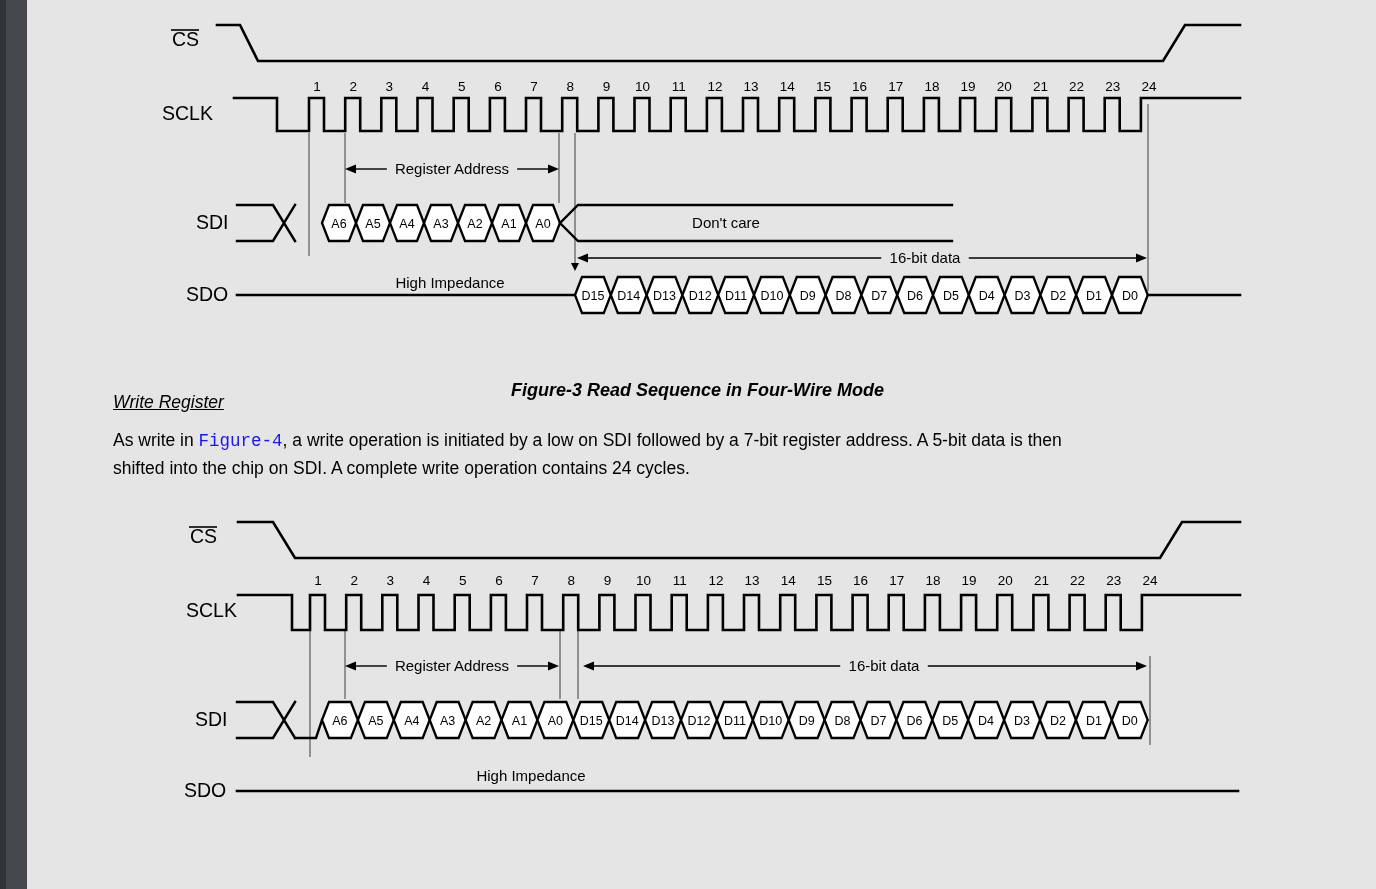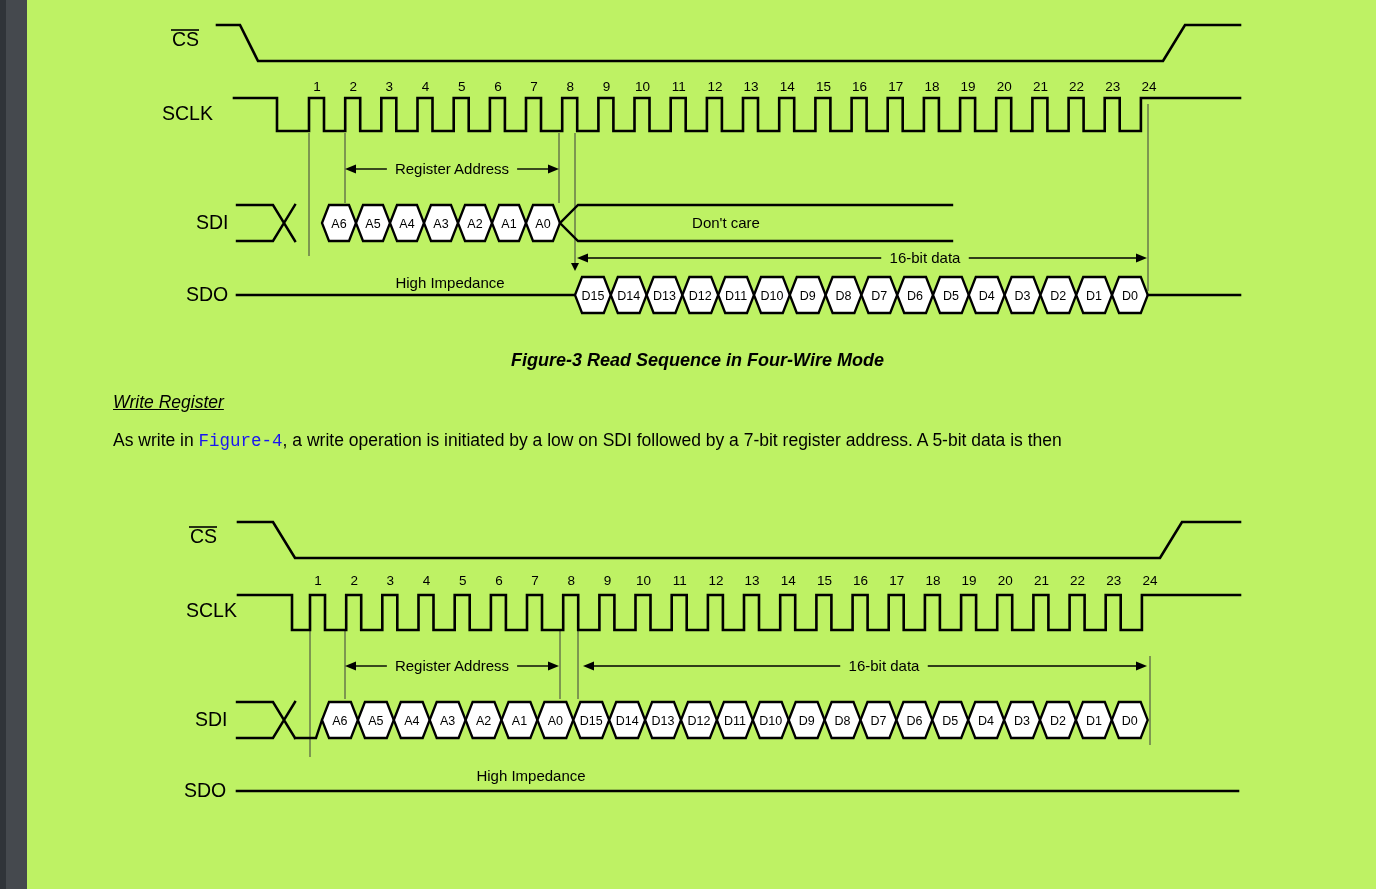--- a/index.html
+++ b/index.html
@@ -1,33 +1,33 @@
 <!DOCTYPE html>
 <html><head>
 <meta charset="utf-8">
 <style>
   html,body{margin:0;padding:0;background:#fff;}
-  .page{position:relative;width:1376px;height:889px;background:#bef264;overflow:hidden;
+  .page{position:relative;width:1376px;height:889px;background:#e5e5e5;overflow:hidden;
         font-family:"Liberation Sans",sans-serif;color:#000;}
   .left-strip{position:absolute;left:0;top:0;width:27px;height:889px;}
   svg.fig{position:absolute;left:0;}
   svg text{fill:#000;font-family:"Liberation Sans",sans-serif;}
   .wf{fill:none;stroke:#000;stroke-width:2.6;stroke-linejoin:miter;stroke-linecap:square;}
   .wf2{fill:none;stroke:#000;stroke-width:2.4;stroke-linejoin:miter;stroke-linecap:square;}
   .hex{fill:#fff;stroke:#000;stroke-width:2.3;stroke-linejoin:miter;}
   .thin{stroke:#3c3c3c;stroke-width:1;}
   .annline{stroke:#000;stroke-width:1.4;}
   .ah{fill:#000;stroke:none;}
   .olin{stroke:#000;stroke-width:1.6;}
   .siglabel{font-size:19.5px;}
   .num{font-size:13.5px;}
   .ann{font-size:15px;}
   .bit{font-size:12.5px;}
   .caption{position:absolute;left:0;width:1359px;text-align:center;font-size:18px;
-           font-weight:bold;font-style:italic;padding-left:36px;box-sizing:border-box;}
+           font-weight:bold;font-style:italic;padding-left:36px;box-sizing:border-box;margin-top:30px;}
   .heading{position:absolute;left:113px;top:392px;font-size:17.5px;font-style:italic;
            text-decoration:underline;}
   .para{position:absolute;left:113px;top:427px;font-size:17.5px;line-height:26.5px;width:1215px;}
   .link{cursor:pointer;text-decoration:none;}
 </style>
 </head>
 <body>
 
 <div class="page">
   <div class="left-strip" style="background: linear-gradient(90deg, rgb(48, 52, 57) 0px, rgb(48, 52, 57) 6px, rgb(69, 73, 78) 6px);"></div>
@@ -133,20 +133,21 @@
       <text x="1129.9" y="299.5" text-anchor="middle" class="bit">D0</text>
       <line x1="1148" y1="295" x2="1240" y2="295" class="wf"></line>
     </svg>
 
   <div class="caption" style="top:350px">Figure-3 Read Sequence in Four-Wire Mode</div>
 
   <div class="heading">Write Register</div>
 
   <div class="para">
     <span>As write in </span><a class="link" style="color: rgb(26, 22, 240); font-family: Liberation Mono, monospace;">Figure-4</a><span>, a write operation is initiated by a low on SDI followed by a 7-bit register address. A 5-bit data is then</span><br>
+    <span>shifted into the chip on SDI. A complete write operation contains 24 cycles.</span>
   </div>
 
   <svg id="fig4" class="fig" style="top:500px" width="1376" height="330" viewBox="0 500 1376 330">
       <line x1="310" y1="631" x2="310" y2="757" class="thin"></line>
       <line x1="345" y1="631" x2="345" y2="699" class="thin"></line>
       <line x1="560" y1="631" x2="560" y2="699" class="thin"></line>
       <line x1="578" y1="631" x2="578" y2="699" class="thin"></line>
       <line x1="1150" y1="656" x2="1150" y2="745" class="thin"></line>
       <text x="190" y="543" class="siglabel">CS</text>
       <line x1="189" y1="527" x2="217" y2="527" class="olin"></line>

